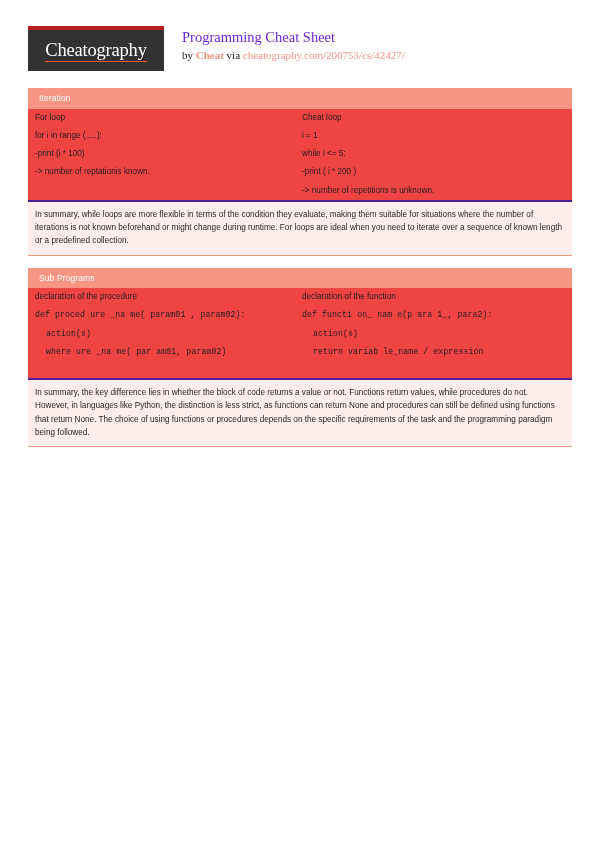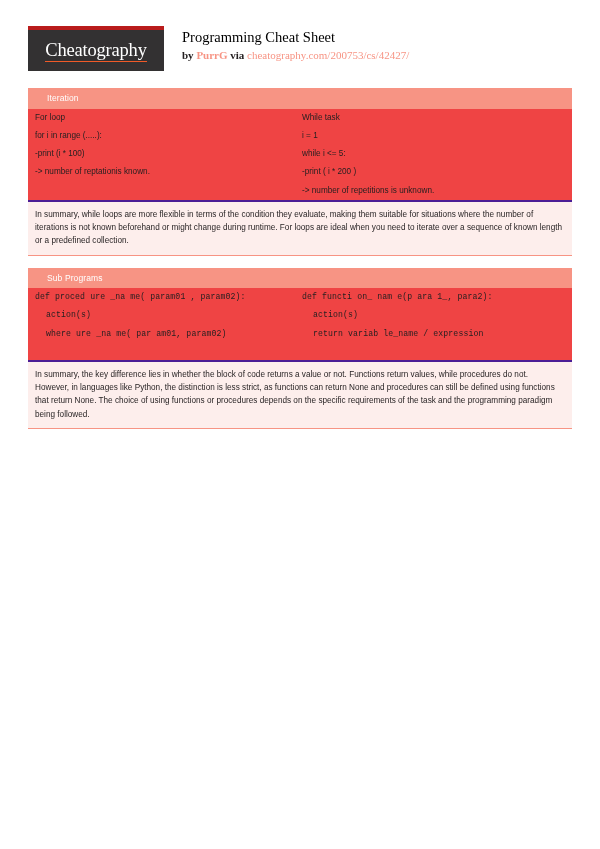--- a/index.html
+++ b/index.html
@@ -57,48 +57,48 @@
   }
   .header-text {
     padding-left: 18px;
     padding-top: 2px;
     flex: 1 1 auto;
     min-width: 0;
   }
   .sheet-title {
     font-family: "Liberation Serif", serif;
     font-size: 14.5px;
-    color: #000000;
+    color: #6d28d9;
     line-height: 1.25;
     white-space: nowrap;
   }
   .byline {
     font-family: "Liberation Serif", serif;
     font-size: 11px;
     color: #231f20;
     line-height: 1.35;
     margin-top: 2px;
     white-space: nowrap;
   }
   .byline .author,
   .byline .site {
     color: #f79484;
   }
   .byline .author { font-weight: bold; }
-  .byline b { font-weight: bold; color: #231f20; }
+  .byline b { font-weight: normal; color: #231f20; }
 
   
   .section { margin-bottom: 12px; }
 
   .section-head {
     background: #f79484;
     color: #ffffff;
     font-size: 8.5px;
     line-height: 1;
-    padding: 6px 6px 6px 19px;
+    padding: 6px 6px 6px 11px;
     font-weight: normal;
     letter-spacing: 0.1px;
   }
 
   table.sheet-table {
     width: 100%;
     border-collapse: collapse;
     table-layout: fixed;
   }
   table.sheet-table td {
@@ -143,32 +143,32 @@
 
 <div class="page">
 
   <div class="header">
     <div class="logo-box">
       <span class="logo-text">Cheatography</span>
     </div>
     <div class="header-text">
       <div class="sheet-title">Programming Cheat Sheet</div>
       <div class="byline">
-        <b>by </b><span class="author">PurrG</span><b> via </b><span class="site">cheatography.com/200753/cs/42427/</span>
+        <b>by </b><span class="author">Cheat</span><b> via </b><span class="site">cheatography.com/200753/cs/42427/</span>
       </div>
     </div>
   </div>
 
   <div class="section">
     <div class="section-head">Iteration</div>
     <table class="sheet-table">
       <tbody>
         <tr class="odd">
           <td class="col-a">For loop</td>
-          <td class="col-b">While task</td>
+          <td class="col-b">Cheat loop</td>
         </tr>
         <tr class="even">
           <td class="col-a">for i in range (.....):</td>
           <td class="col-b">i = 1</td>
         </tr>
         <tr class="odd">
           <td class="col-a">-print (i * 100)</td>
           <td class="col-b">while i &lt;= 5:</td>
         </tr>
         <tr class="even">
@@ -181,20 +181,24 @@
         </tr>
       </tbody>
     </table>
     <div class="note">In summary, while loops are more flexible in terms of the condition they evaluate, making them suitable for situations where the number of iterations is not known beforehand or might change during runtime. For loops are ideal when you need to iterate over a sequence of known length or a predefined collection.</div>
   </div>
 
   <div class="section">
     <div class="section-head">Sub Programs</div>
     <table class="sheet-table">
       <tbody>
+        <tr class="odd">
+          <td class="col-a">declaration of the procedure</td>
+          <td class="col-b">declaration of the function</td>
+        </tr>
         <tr class="even">
           <td class="col-a code">def proced ure _na me( param01 , param02):</td>
           <td class="col-b code">def functi on_ nam e(p ara 1_, para2):</td>
         </tr>
         <tr class="odd">
           <td class="col-a code indent">action(s)</td>
           <td class="col-b code indent">action(s)</td>
         </tr>
         <tr class="even">
           <td class="col-a code indent">where ure _na me( par am01, param02)</td>

